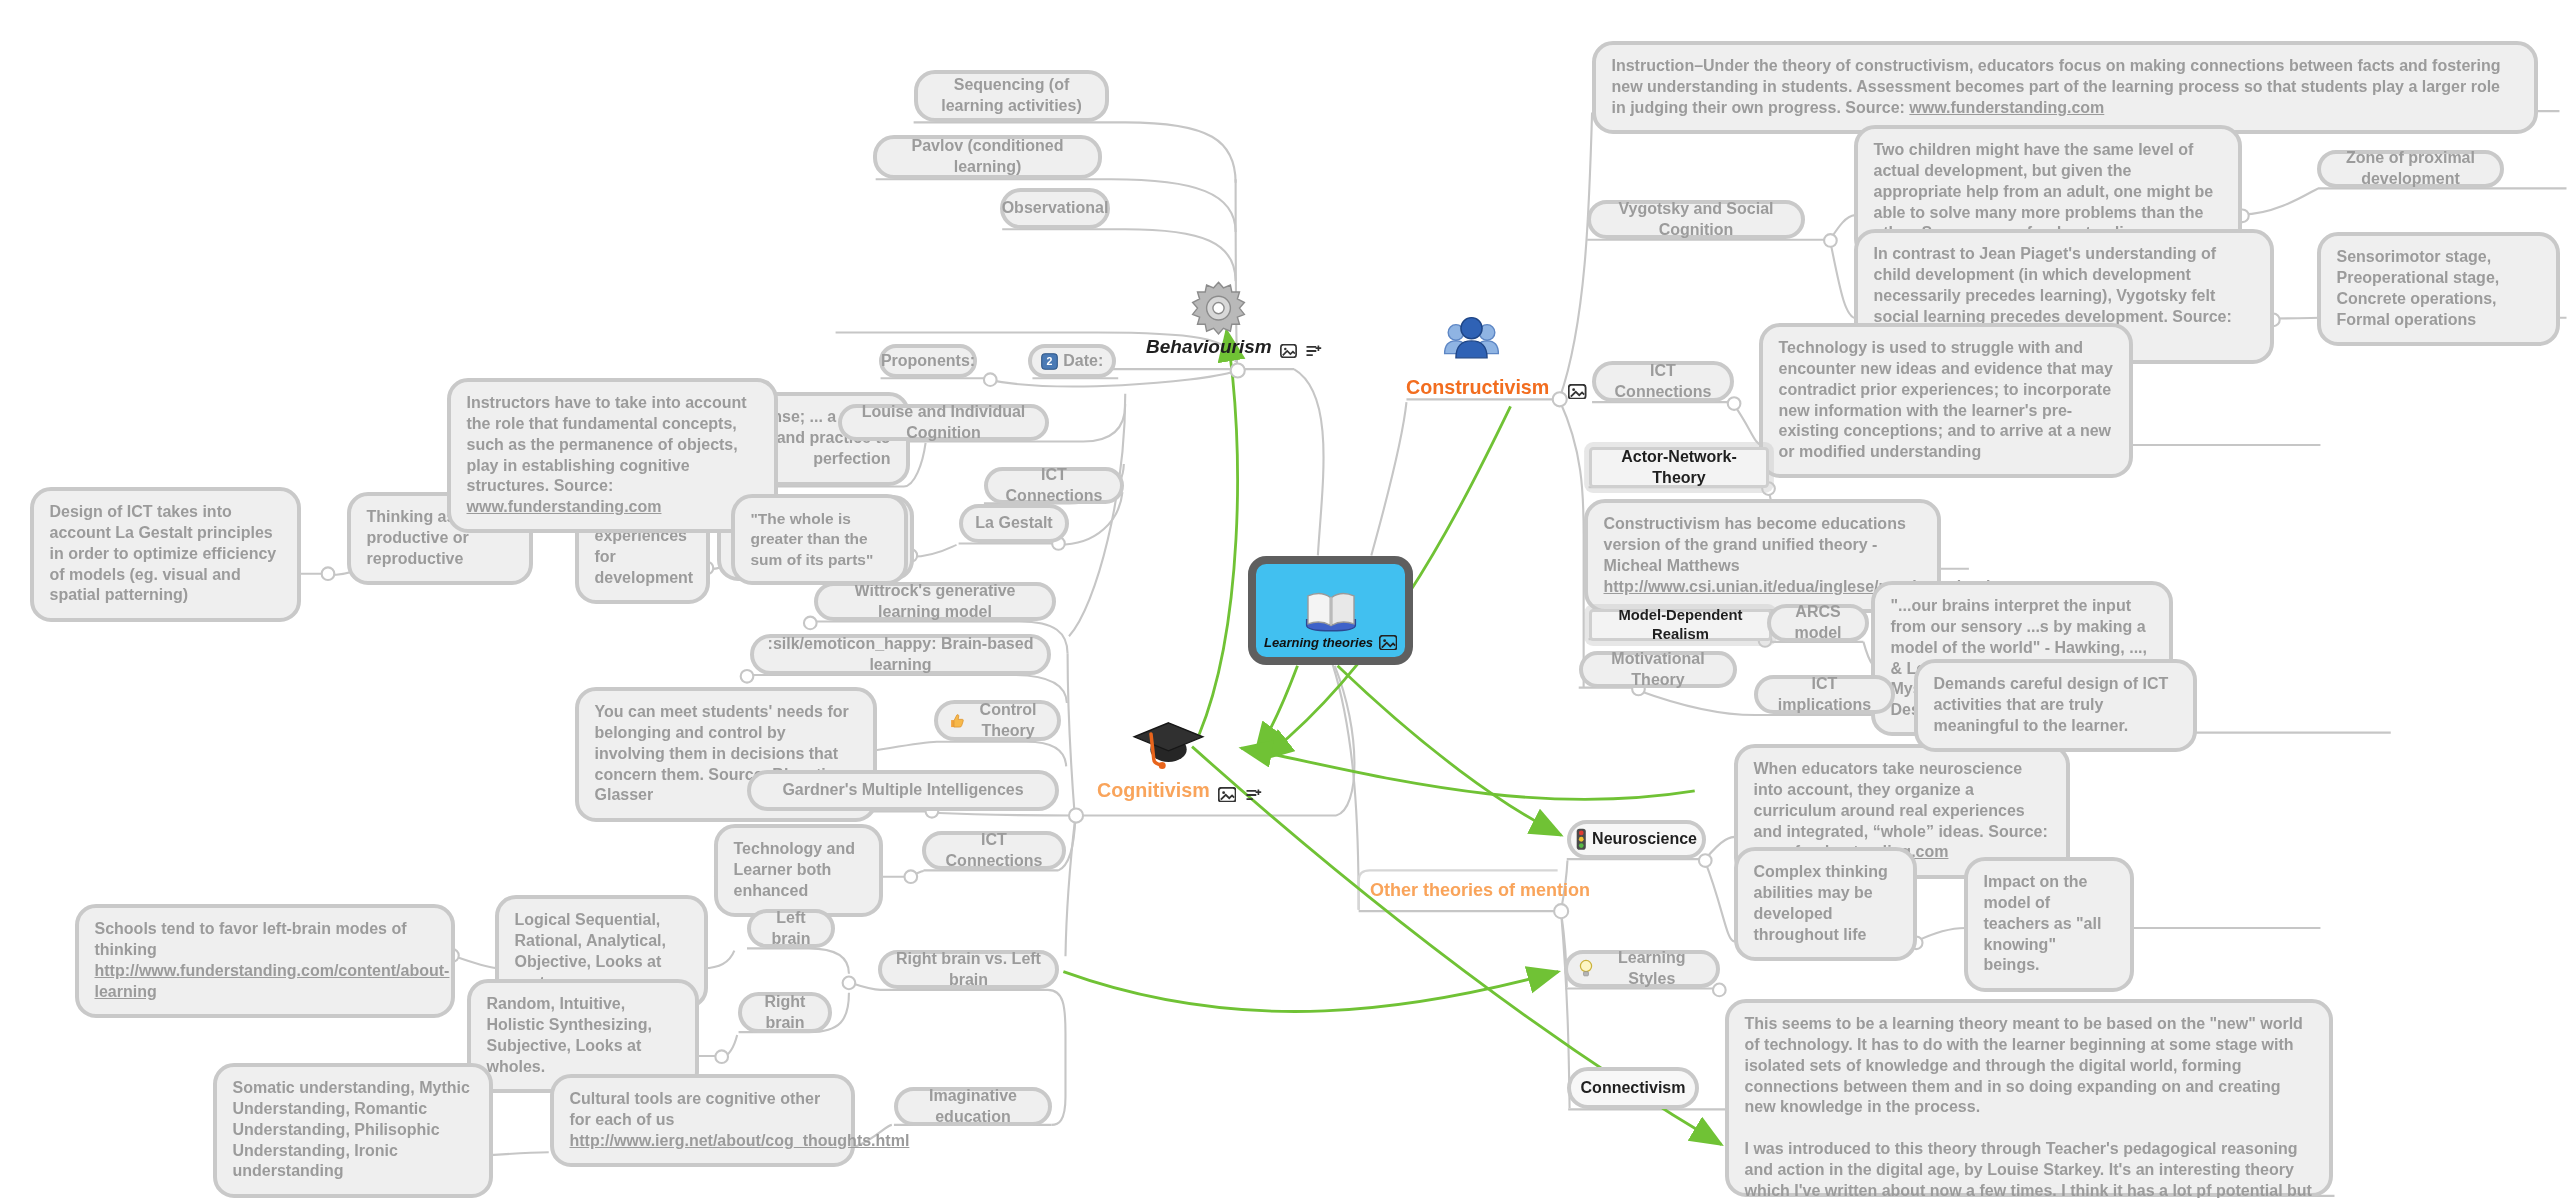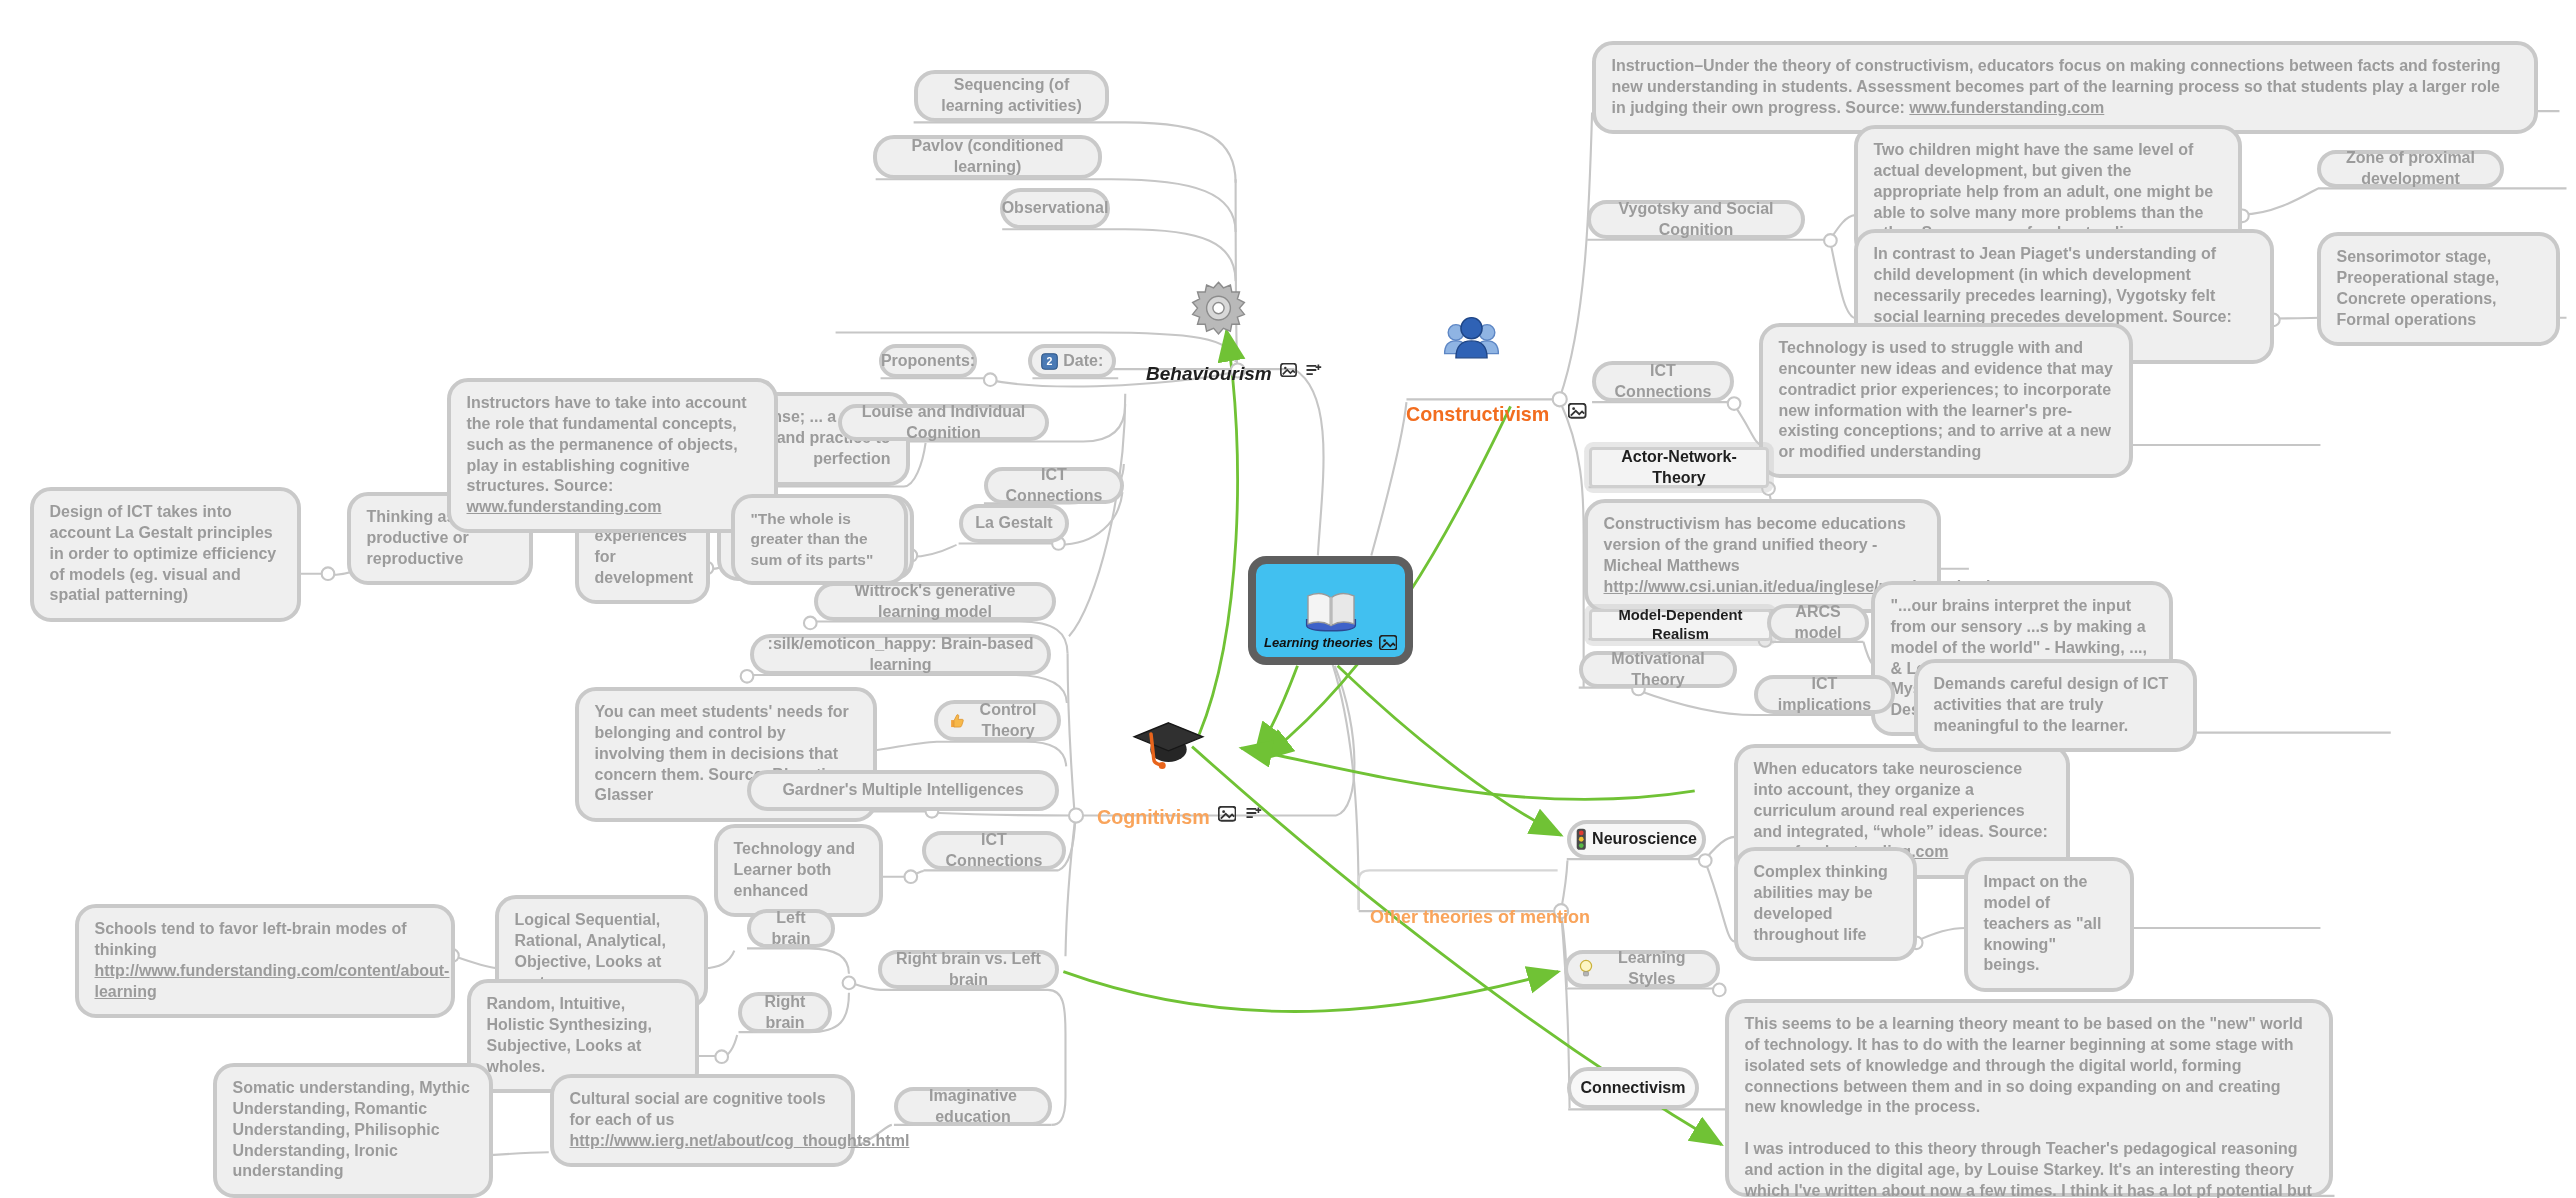--- a/index.html
+++ b/index.html
@@ -7,21 +7,21 @@
        font-family:"Liberation Sans", sans-serif;}
   svg.layer{position:absolute;left:0;top:0;pointer-events:none;}
   .n,.p{position:absolute;box-sizing:border-box;background:#efefef;border:4.2px solid #c9c9c9;
         border-radius:21px;color:#9b9b9b;font-weight:bold;font-size:16px;line-height:1.3;}
   .n{display:flex;align-items:center;justify-content:center;text-align:center;padding:4.2px 11.3px;gap:5.6px;}
   .p{padding:11.3px 15.5px;text-align:left;}
   .rect{border-radius:4.2px;background:#f3f3f3;border:3.5px solid #cfcfcf;box-shadow:0 0 0 4.9px rgba(201,201,201,.45);
         color:#1f1f1f;font-size:16px;}
   .boldbox{color:#1f1f1f;background:#f7f7f7;}
   .lnk{text-decoration:underline;}
-  .branch{position:absolute;display:flex;align-items:flex-start;gap:8.4px;font-weight:bold;background:transparent;margin-top:27px;}
+  .branch{position:absolute;display:flex;align-items:flex-end;gap:8.4px;font-weight:bold;background:transparent;}
   .pre{white-space:pre-line;}
   .root{position:absolute;left:1248px;top:556px;width:165px;height:109px;background:#41c0f0;
         border:8.4px solid #5f5f5f;border-radius:18.3px;display:flex;flex-direction:column;
         align-items:center;justify-content:flex-end;padding-bottom:7px;box-sizing:border-box;}
   .root .lbl{color:#111;font-weight:bold;font-style:italic;font-size:13px;display:flex;align-items:center;gap:5.6px;}
   .behind{z-index:1;} .front{z-index:3;} .mid{z-index:2;}
   .nodes{position:absolute;left:0;top:0;z-index:2;width:100%;height:100%;}
   .icon{display:inline-flex;align-items:center;justify-content:center;}
 </style>
 </head>
@@ -377,20 +377,20 @@
         <span>Left brain</span>
       </div>
     <div class="n" style="left:878px;top:950px;width:181px;height:39px;">
         <span>Right brain vs. Left brain</span>
       </div>
     <div class="p" style="left:467px;top:979px;width:232px;"><span>Random, Intuitive, Holistic Synthesizing, Subjective, Looks at wholes.</span></div>
     <div class="n" style="left:738px;top:992px;width:94px;height:41px;">
         <span>Right brain</span>
       </div>
     <div class="p" style="left:213px;top:1063px;width:280px;"><span>Somatic understanding, Mythic Understanding, Romantic Understanding, Philisophic Understanding, Ironic understanding</span></div>
-    <div class="p" style="left:550px;top:1074px;width:305px;"><span>Cultural social are cognitive tools for each of us</span><br><span class="lnk">http://www.ierg.net/about/cog_thoughts.html</span></div>
+    <div class="p" style="left:550px;top:1074px;width:305px;"><span>Cultural tools are cognitive other for each of us</span><br><span class="lnk">http://www.ierg.net/about/cog_thoughts.html</span></div>
     <div class="n" style="left:894px;top:1087px;width:158px;height:39px;">
         <span>Imaginative education</span>
       </div>
 
   </div>
 </div>
 
 
 </body></html>

